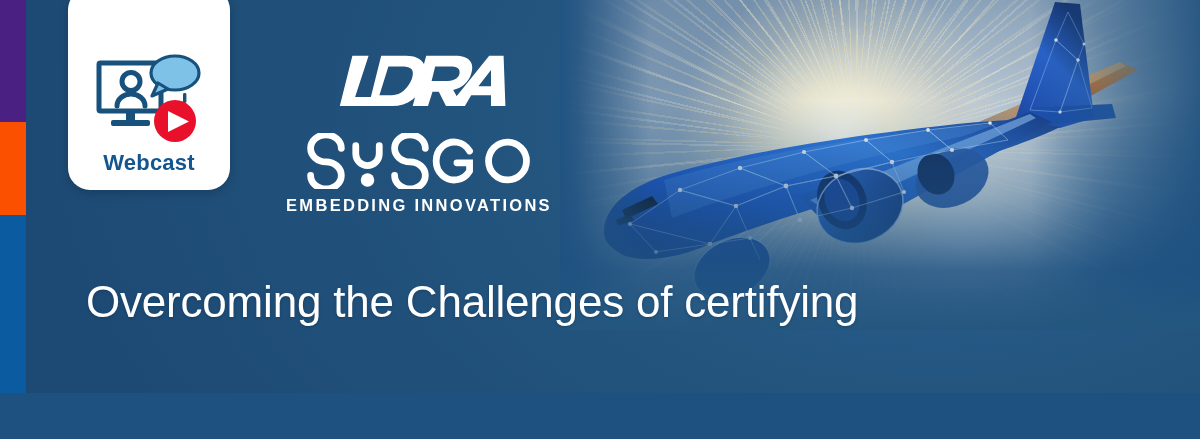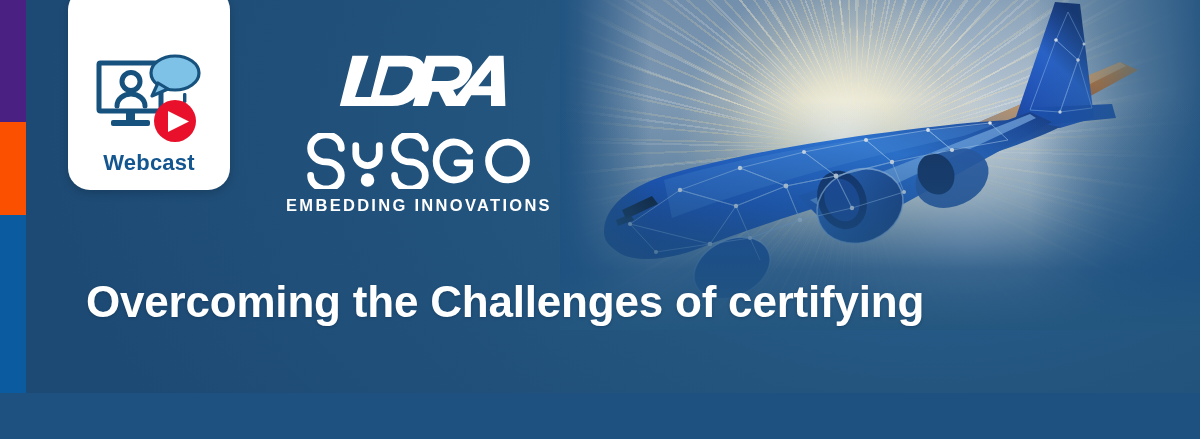--- a/index.html
+++ b/index.html
@@ -133,21 +133,21 @@
   }
 
   
   .headline {
     position:absolute;
     left:86px; top:272px;
     width:1050px;
     z-index:7;
     color:#ffffff;
     font-size:44px;
-    font-weight:700;
+    font-weight:400;
     line-height:1.38;
     letter-spacing:-0.2px;
     text-shadow:0 1px 3px rgba(10,35,60,0.35);
   }
   .headline-line { display:block; white-space:nowrap; }
 </style>
 </head>
 <body>
 
 <div class="banner">

